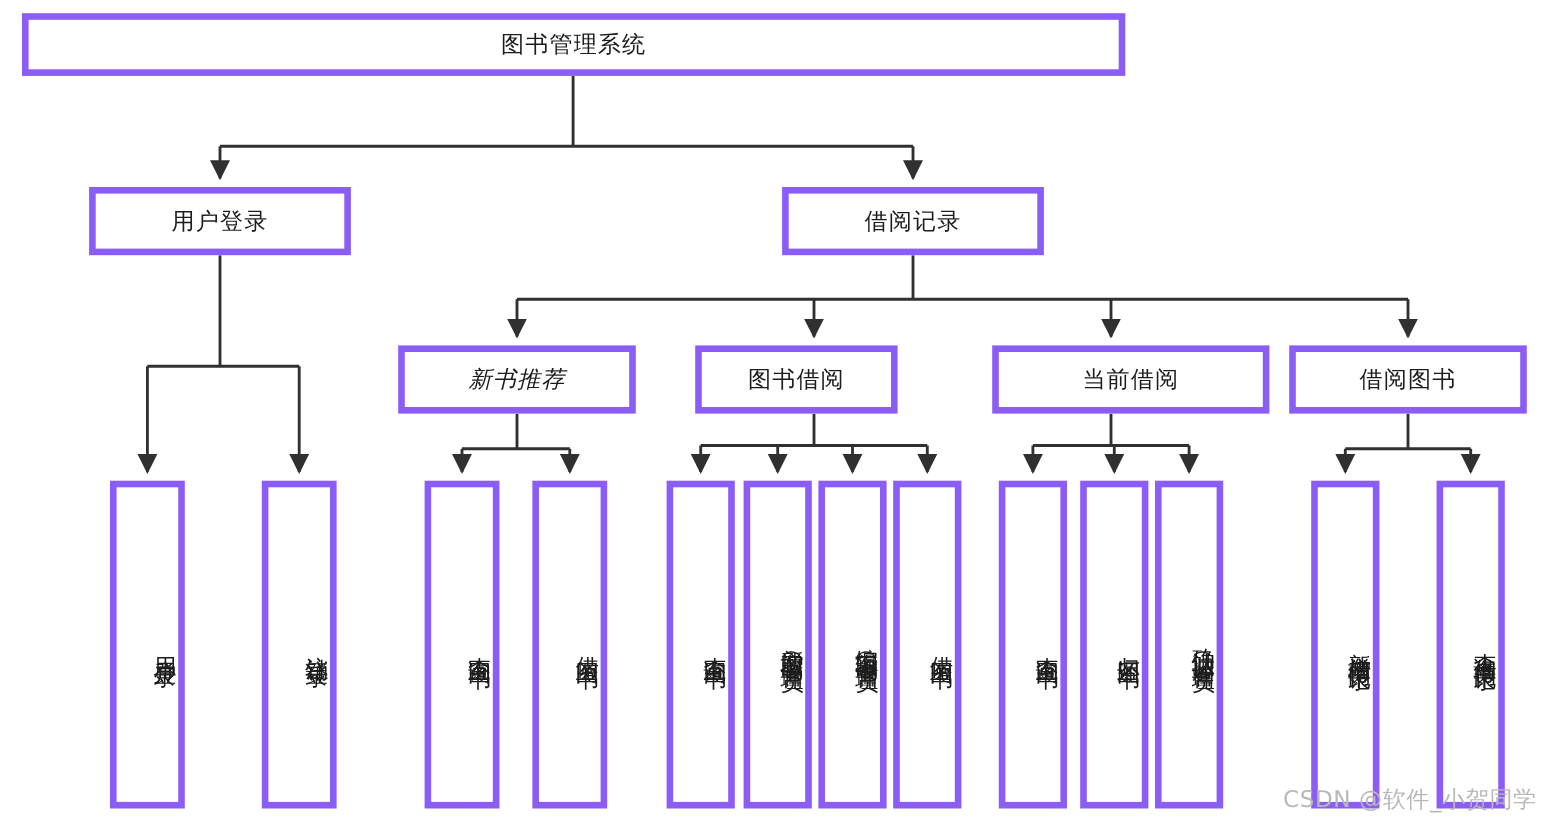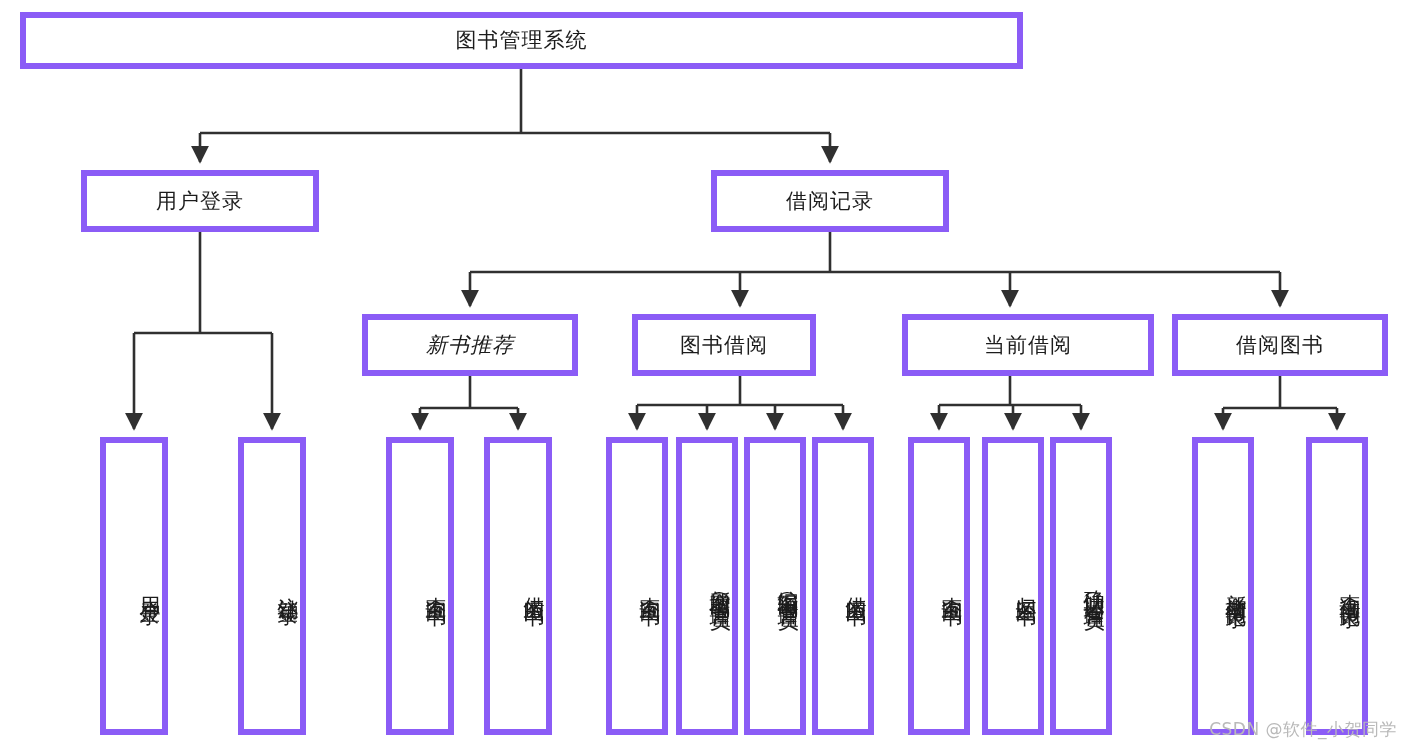--- a/index.html
+++ b/index.html
@@ -54,21 +54,21 @@
   .node.vert .label {
     writing-mode: vertical-rl;
     text-orientation: upright;
     display: block;
     max-height: 100%;
   }
   .watermark {
     position: absolute;
     right: 8px;
     bottom: 6px;
-    font-size: 17px;
+    font-size: 21px;
     color: #b9b9b9;
     white-space: nowrap;
     letter-spacing: 0.5px;
   }
 </style>
 </head>
 <body>
 
 <div id="canvas">
 

